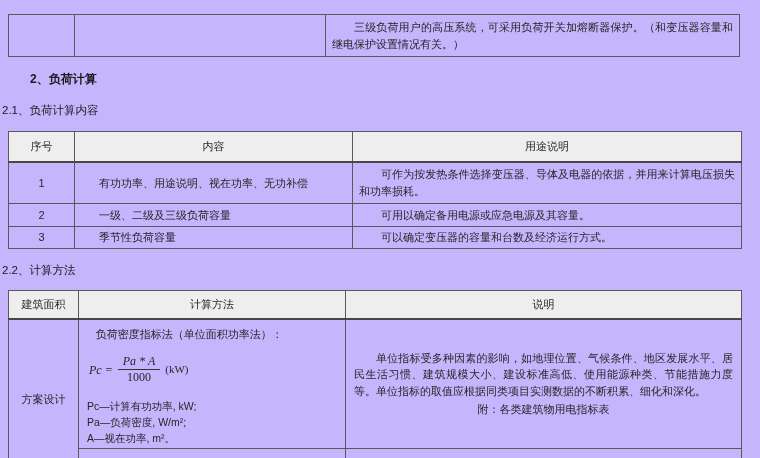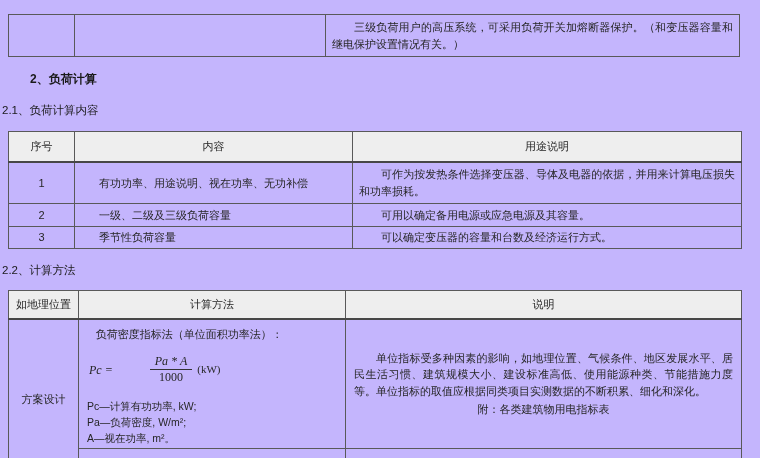--- a/index.html
+++ b/index.html
@@ -70,21 +70,21 @@
   .method-cell { vertical-align: top; padding: 6px 8px 2px 8px; }
   .note-cell { vertical-align: middle; padding: 4px 8px; }
   .method-title { text-indent: 0.8em; margin-bottom: 12px; }
   .formula-line {
     display: flex; align-items: center; gap: 5px;
     font-family: "Liberation Serif", serif;
     font-size: 12px;
     margin: 2px 0 14px 2px;
   }
   .formula-lhs { font-style: italic; }
-  .frac { display: inline-flex; flex-direction: column; align-items: center; font-style: italic; line-height: 1.25; margin-left: 32px; }
+  .frac { display: inline-flex; flex-direction: column; align-items: center; font-style: italic; line-height: 1.25; }
   .frac-num { border-bottom: 1px solid #333; padding: 0 5px; }
   .frac-den { font-style: normal; }
   .formula-unit { font-size: 11px; }
   .legend-line { font-size: 10.5px; line-height: 1.5; }
   .note-attach { text-align: center; text-indent: 0; margin-top: 2px; }
 </style>
 </head>
 <body>
 
 <div class="page">
@@ -130,21 +130,21 @@
     </tbody>
       </table>
   </div>
 
   <div class="abs h-sub h-22">2.2、计算方法</div>
 
   <div class="abs table2-wrap">
     <table>
       <tbody>
           <tr class="t2-head">
-        <td class="thead-cell t2-c1">如地理位置</td>
+        <td class="thead-cell t2-c1">建筑面积</td>
         <td class="thead-cell t2-c2">计算方法</td>
         <td class="thead-cell">说明</td>
       </tr>
       <tr class="t2-r1">
         <td class="stage-cell" rowspan="2">方案设计</td>
         <td class="method-cell">
           <div class="method-title">负荷密度指标法（单位面积功率法）：</div>
           <div class="formula-line">
             <span class="formula-lhs">Pc =</span>
             <span class="frac">

